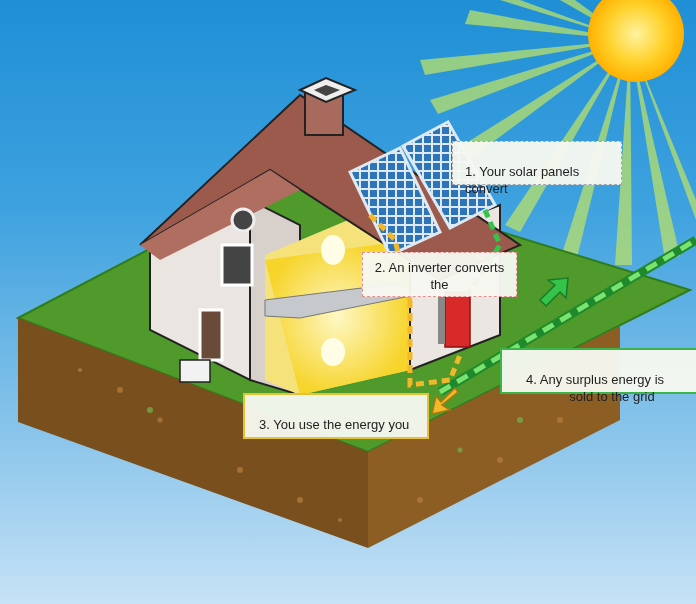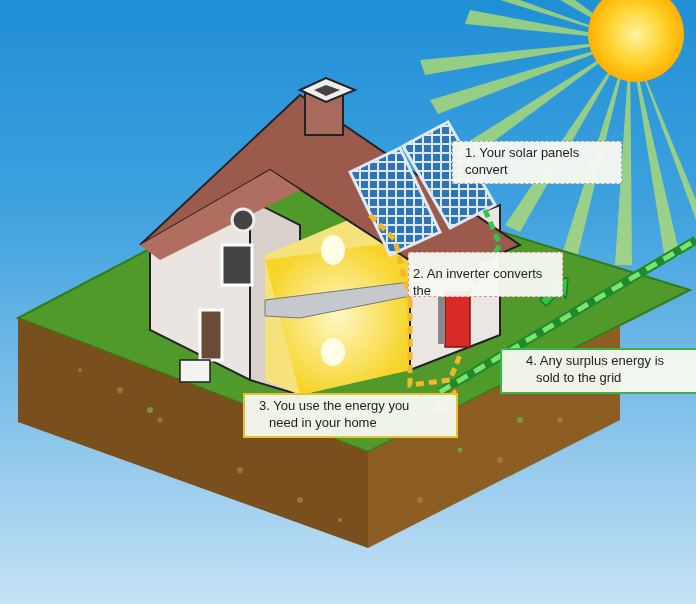--- a/index.html
+++ b/index.html
@@ -1,28 +1,28 @@
 <!DOCTYPE html>
 <html><head>
 <meta charset="utf-8">
 <style>
   html, body { margin: 0; padding: 0; }
   body { width: 696px; height: 604px; overflow: hidden; font-family: "Liberation Sans", sans-serif; }
   .stage { position: relative; width: 696px; height: 604px; overflow: hidden;
     background: linear-gradient(180deg, #1f8fd6 0%, #3fa2df 35%, #86c3ea 70%, #c6e2f6 100%); }
   svg.art { position: absolute; left: 0; top: 0; }
   .callout { position: absolute; background: rgba(246,248,240,0.96); color: #222;
-    font-size: 13px; line-height: 17px; padding: 2px 10px; box-sizing: border-box; }
+    font-size: 13px; line-height: 17px; padding: 21px 10px; box-sizing: border-box; }
   .callout span { display: block; }
   .c1 { left: 452px; top: 141px; width: 170px; height: 43px; border: 1px dashed #9aa9b6; padding-left: 12px; }
-  .c2 { left: 362px; top: 252px; width: 155px; height: 45px; border: 1px dashed #e29090; padding: 12px 4px; margin-left: 46px; }
-  .c3 { left: 243px; top: 393px; width: 215px; height: 45px; border: 2px solid #e6c233; }
+  .c2 { left: 362px; top: 252px; width: 155px; height: 45px; border: 1px dashed #e29090; text-align: center; padding: 6px 4px; }
+  .c3 { left: 243px; top: 393px; width: 186px; height: 45px; border: 2px solid #e6c233; }
   .c3 .l2 { padding-left: 14px; }
   .c4 { left: 500px; top: 348px; width: 200px; height: 46px; border: 2px solid #39b54a; text-align: left; padding-left: 24px; }
-  .c4 .l2 { padding-left: 10px; }
+  .c4 .l2 { padding-left: 10px; text-align: center; }
 </style>
 </head>
 <body>
 
 <div class="stage">
   <svg class="art" width="696" height="604" viewBox="0 0 696 604">
     <defs>
       <radialGradient id="sunG" cx="50%" cy="50%" r="50%">
         <stop offset="0%" stop-color="#fff3a0"></stop>
         <stop offset="60%" stop-color="#ffd12a"></stop>
@@ -124,19 +124,18 @@
   </svg>
 
   <div class="callout c1">
     <span>1. Your solar panels convert</span>
   </div>
   <div class="callout c2">
     <span>2. An inverter converts the</span>
   </div>
   <div class="callout c3">
     <span style="padding-left:4px">3. You use the energy you</span>
-    <span class="l2">need in your home</span>
   </div>
   <div class="callout c4">
     <span>4. Any surplus energy is</span>
     <span class="l2">sold to the grid</span>
   </div>
 </div>
 
 </body></html>

